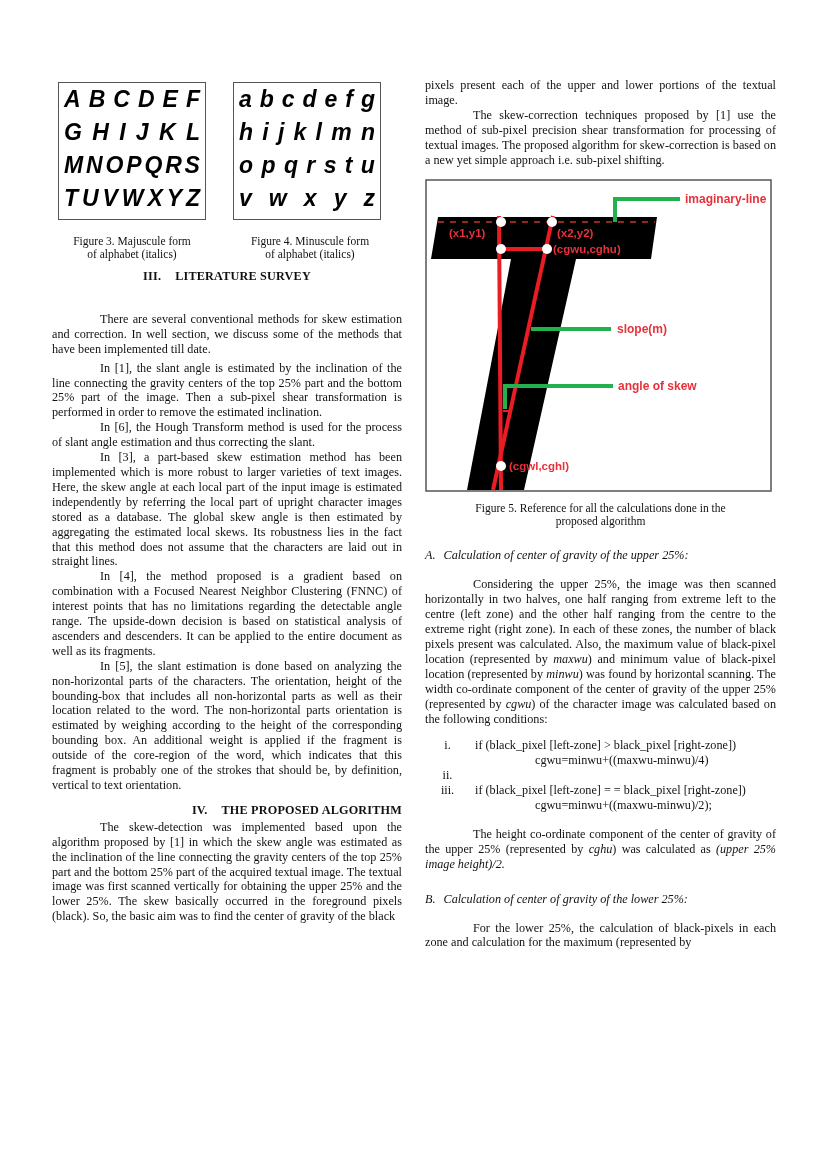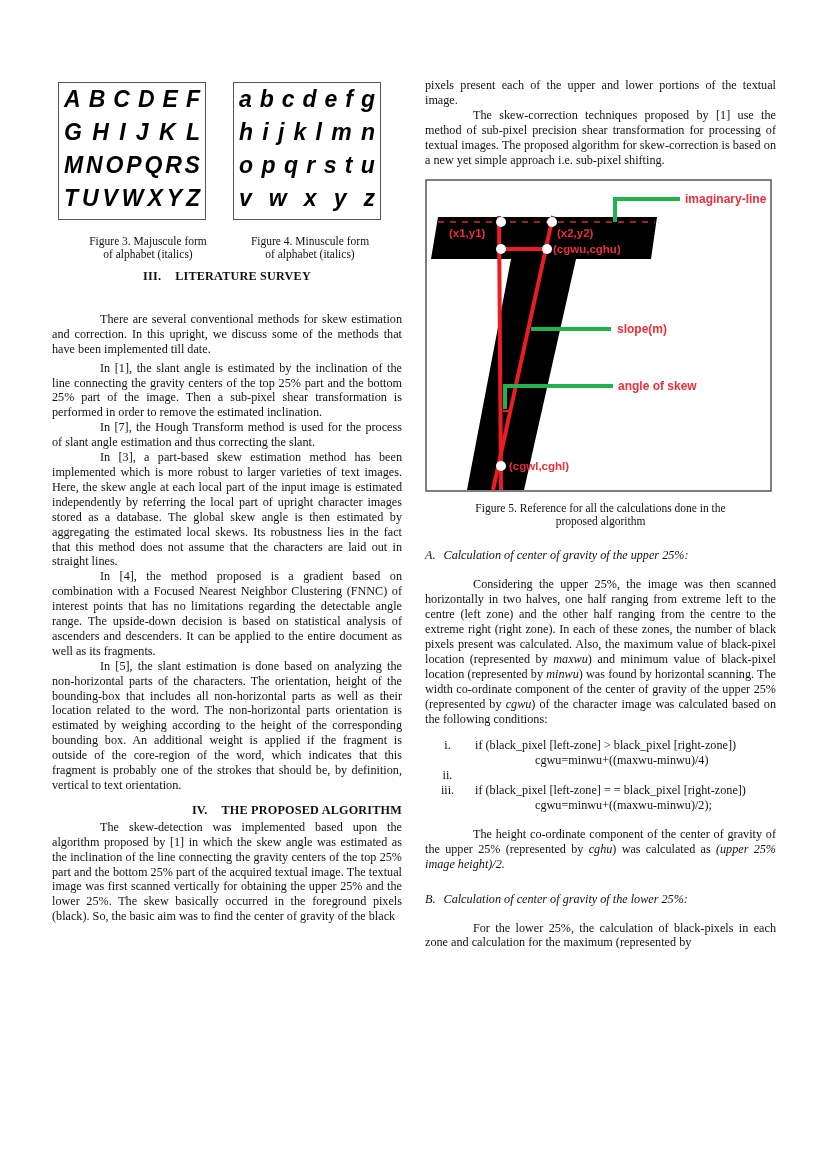--- a/index.html
+++ b/index.html
@@ -11,21 +11,21 @@
   p { margin: 0; }
   .indent { text-indent: 48px; }
   .figrow { position: relative; height: 195px; }
   .alphabox { position: absolute; top: 4px; width: 148px; height: 138px; border: 1.5px solid #555;
               box-sizing: border-box; font-family: "Liberation Sans", sans-serif; font-style: italic;
               font-weight: bold; font-size: 23px; color: #000; }
   .alphabox .row { display: flex; justify-content: space-between; padding: 0 5px; height: 33px; line-height: 33px; }
   .box3 { left: 6px; }
   .box4 { left: 181px; }
   .cap { position: absolute; top: 157px; width: 160px; text-align: center; font-size: 11.5px; line-height: 13px; }
-  .cap3 { left: 16px; }
+  .cap3 { left: 0px; }
   .cap4 { left: 178px; }
   h2 { font-size: 12.2px; font-weight: bold; text-align: center; margin: 0; letter-spacing: 0.2px; }
   h2 .num { margin-right: 14px; }
   .h2-lit { margin-top: -4px; margin-bottom: 28px; }
   .para-gap { margin-top: 4px; }
   .h2-alg { margin-top: 10px; margin-bottom: 2px; text-align: right; }
   .fig5 { position: relative; width: 351px; height: 315px; margin-top: 12px; }
   .fig5 svg { position: absolute; left: 0; top: 0; }
   .fig5-cap { text-align: center; font-size: 11.5px; line-height: 13px; margin-top: 8px; }
   h3 { font-size: 12.2px; font-style: italic; font-weight: normal; margin: 20px 0 14px 0; }
@@ -120,23 +120,23 @@
     </div>
     <div class="cap cap4">
       <div>Figure 4. Minuscule form</div>
       <div>of alphabet (italics)</div>
     </div>
   </div>
 
   <h2 class="h2-lit">
     <span class="num">III.</span><span>LITERATURE SURVEY</span>
   </h2>
-  <p class="indent">There are several conventional methods for skew estimation and correction. In this upright, we discuss some of the methods that have been implemented till date.</p>
+  <p class="indent">There are several conventional methods for skew estimation and correction. In well section, we discuss some of the methods that have been implemented till date.</p>
   <p class="indent para-gap">In [1], the slant angle is estimated by the inclination of the line connecting the gravity centers of the top 25% part and the bottom 25% part of the image. Then a sub-pixel shear transformation is performed in order to remove the estimated inclination.</p>
-  <p class="indent">In [7], the Hough Transform method is used for the process of slant angle estimation and thus correcting the slant.</p>
+  <p class="indent">In [6], the Hough Transform method is used for the process of slant angle estimation and thus correcting the slant.</p>
   <p class="indent">In [3], a part-based skew estimation method has been implemented which is more robust to larger varieties of text images. Here, the skew angle at each local part of the input image is estimated independently by referring the local part of upright character images stored as a database. The global skew angle is then estimated by aggregating the estimated local skews. Its robustness lies in the fact that this method does not assume that the characters are laid out in straight lines.</p>
   <p class="indent">In [4], the method proposed is a gradient based on combination with a Focused Nearest Neighbor Clustering (FNNC) of interest points that has no limitations regarding the detectable angle range. The upside-down decision is based on statistical analysis of ascenders and descenders. It can be applied to the entire document as well as its fragments.</p>
   <p class="indent">In [5], the slant estimation is done based on analyzing the non-horizontal parts of the characters. The orientation, height of the bounding-box that includes all non-horizontal parts as well as their location related to the word. The non-horizontal parts orientation is estimated by weighing according to the height of the corresponding bounding box. An additional weight is applied if the fragment is outside of the core-region of the word, which indicates that this fragment is probably one of the strokes that should be, by definition, vertical to text orientation.</p>
 
   <h2 class="h2-alg">
     <span class="num">IV.</span><span>THE PROPOSED ALGORITHM</span>
   </h2>
   <p class="indent">The skew-detection was implemented based upon the algorithm proposed by [1] in which the skew angle was estimated as the inclination of the line connecting the gravity centers of the top 25% part and the bottom 25% part of the acquired textual image. The textual image was first scanned vertically for obtaining the upper 25% and the lower 25%. The skew basically occurred in the foreground pixels (black). So, the basic aim was to find the center of gravity of the black</p>
 </div>
 

